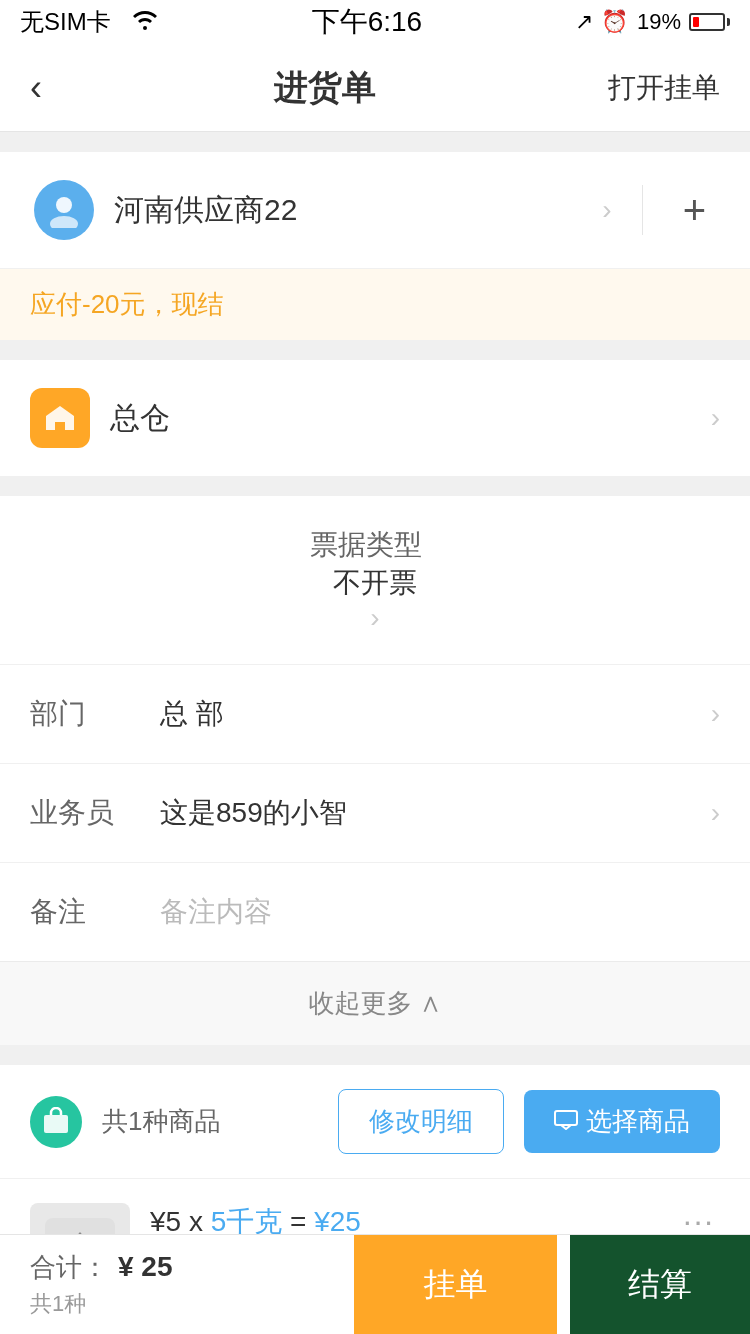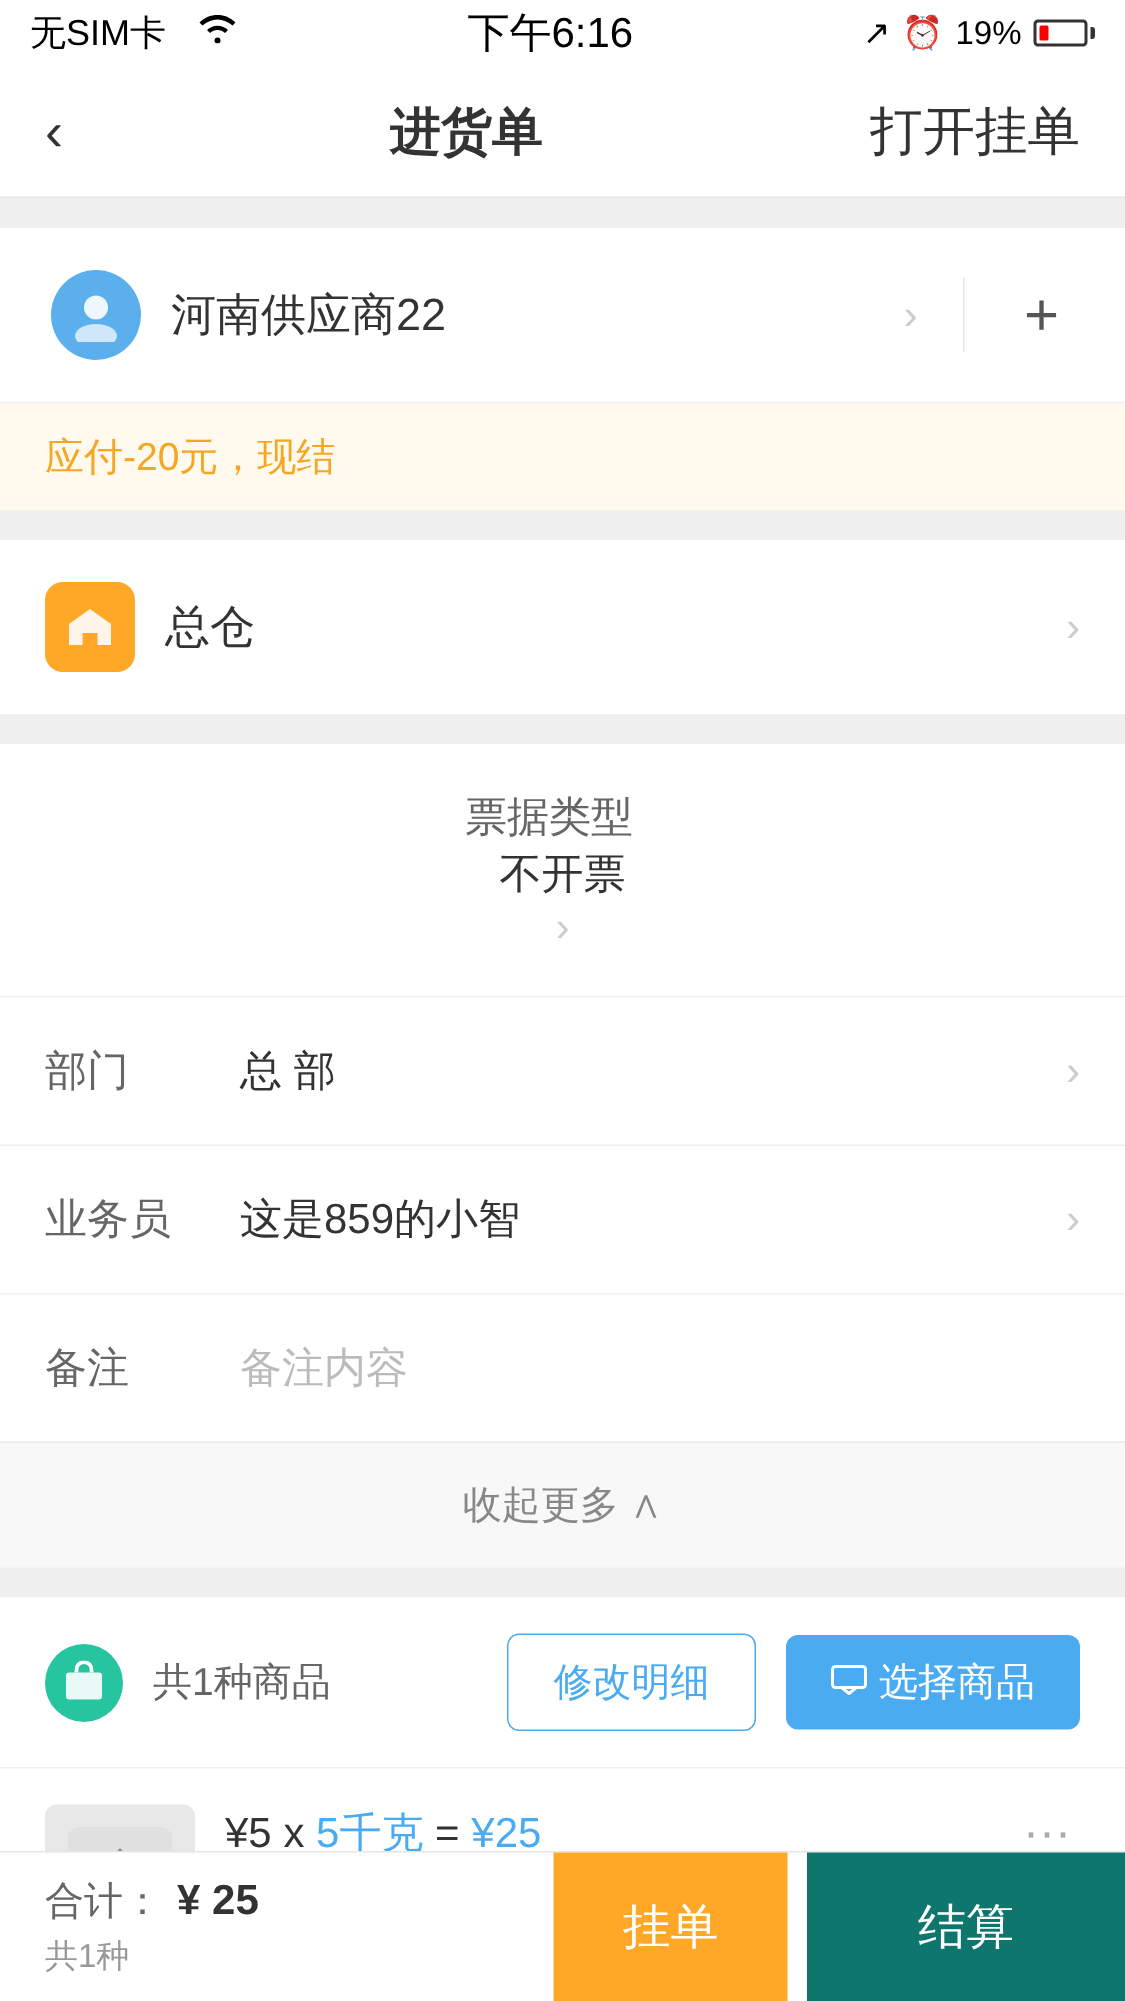--- a/index.html
+++ b/index.html
@@ -84,21 +84,21 @@
       font-size: 36px;
       color: #333;
       cursor: pointer;
     }
     .nav-title {
       font-size: 34px;
       font-weight: 600;
       color: #333;
     }
     .nav-action {
-      font-size: 35px;
+      font-size: 28px;
       color: #333;
       cursor: pointer;
     }
 
     
     .section-gap {
       width: 100%;
       height: 20px;
       background: #f0f0f0;
     }
@@ -343,33 +343,33 @@
       font-size: 28px;
       font-weight: 600;
       color: #333;
     }
     .bottom-total-sub {
       font-size: 22px;
       color: #999;
       margin-top: 4px;
     }
     .bottom-btn-hang {
-      width: 156px;
+      width: 203px;
       background: #FFA726;
       color: #fff;
       font-size: 32px;
       display: flex;
       align-items: center;
       justify-content: center;
       cursor: pointer;
       border: none;
     }
     .bottom-btn-settle {
-      width: 212px;
-      background: #0f766e;
+      width: 180px;
+      background: #14532d;
       color: #fff;
       font-size: 32px;
       display: flex;
       align-items: center;
       justify-content: center;
       cursor: pointer;
       border: none;
     }
   </style>
 </head>

